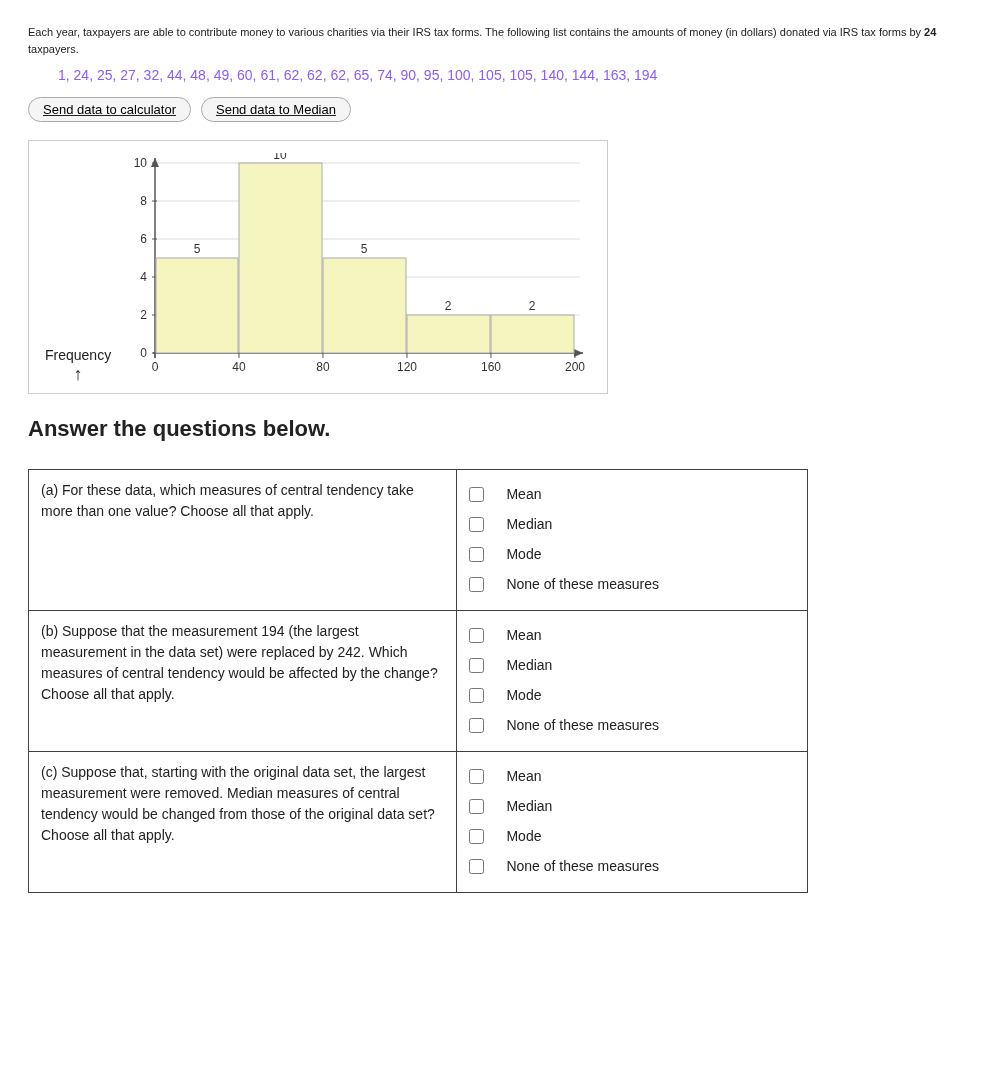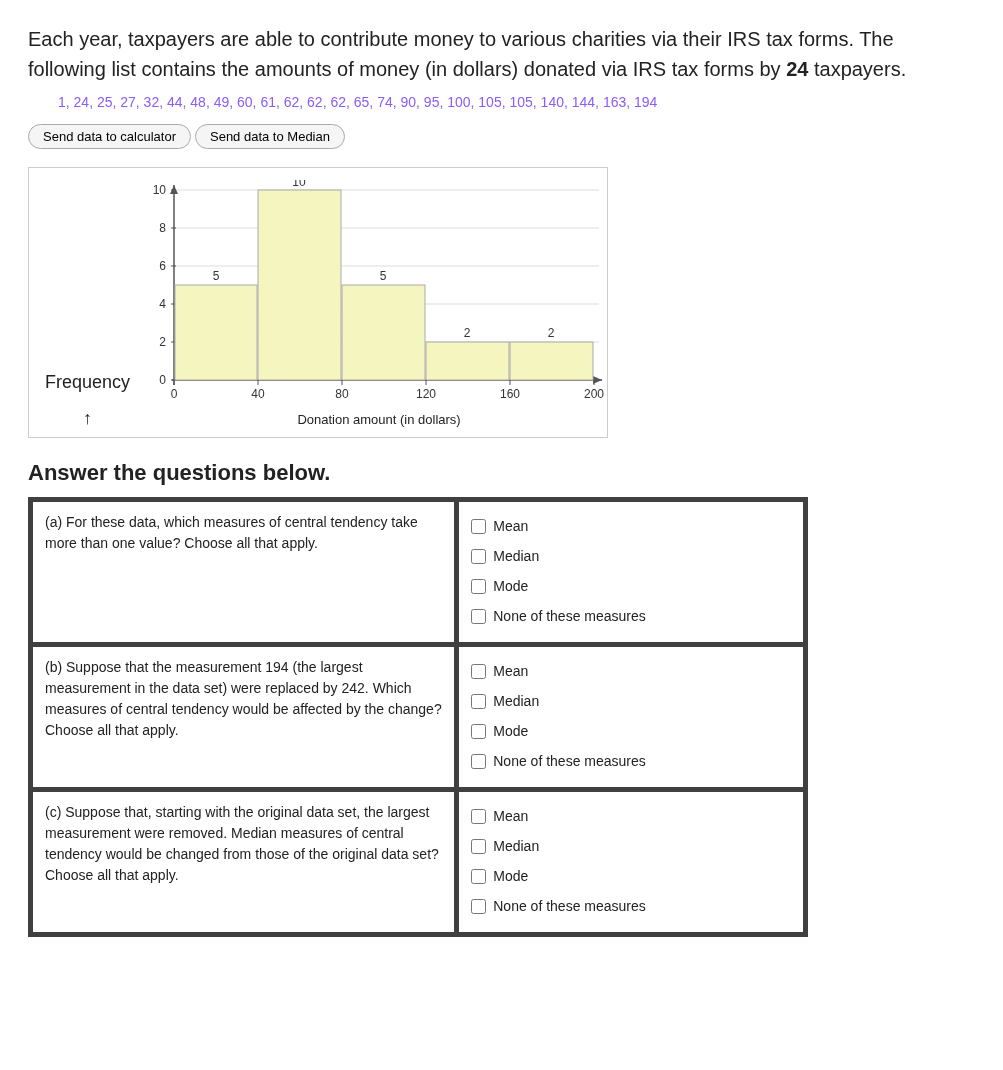--- a/index.html
+++ b/index.html
@@ -6,34 +6,35 @@
     body {
       font-family: Arial, sans-serif;
       font-size: 15px;
       background: #fff;
       color: #222;
       padding: 24px 28px;
       width: 1003px;
       min-height: 1070px;
     }
     .intro-text {
-      font-size: 20px;
+      font-size: 11px;
       line-height: 1.5;
       margin-bottom: 10px;
       max-width: 960px;
     }
     .data-list {
       font-size: 14px;
       margin: 10px 0 14px 30px;
       color: #8b5cf6;
     }
     .button-row {
       display: flex;
-      gap: 4px;
+      gap: 10px;
       margin-bottom: 18px;
+      text-decoration: underline;
     }
     .pill-btn {
       border: 1px solid #aaa;
       border-radius: 20px;
       background: #f5f5f5;
       padding: 4px 14px;
       font-size: 13px;
       cursor: pointer;
     }
     .chart-container {
@@ -53,45 +54,45 @@
       display: block;
     }
     .x-axis-label {
       text-align: center;
       font-size: 13px;
       margin-top: 2px;
     }
     .answer-section-title {
       font-size: 22px;
       font-weight: bold;
-      margin-bottom: 11px;
+      margin-bottom: 27px;
     }
     .questions-table {
       border-collapse: collapse;
       width: 100%;
       max-width: 780px;
     }
     .questions-table td {
-      border: 5px solid #404040;
+      border: 1px solid #404040;
       padding: 10px 12px;
       vertical-align: top;
       font-size: 14px;
     }
     .question-cell {
       width: 55%;
       line-height: 1.5;
     }
     .options-cell {
       width: 45%;
       line-height: 2;
     }
     .radio-option {
       display: flex;
       align-items: center;
-      gap: 7px;
+      gap: 22px;
       margin-bottom: 2px;
     }
     .radio-option input[type="checkbox"] {
       width: 15px;
       height: 15px;
       margin: 0;
     }
     .radio-option label {
       font-size: 14px;
     }
@@ -114,21 +115,21 @@
 <div class="button-row">
   <button class="pill-btn">Send data to calculator</button>
   <button class="pill-btn">Send data to Median</button>
 </div>
 
 
 <div class="chart-container">
   <div class="chart-area">
 
     <div style="display:flex;flex-direction:column;align-items:center;margin-right:4px;">
-      <span style="font-size:18px;margin-bottom:16px;">Frequency</span>
+      <span style="font-size:14px;margin-bottom:2px;">Frequency</span>
       <span style="font-size:18px;line-height:1;">↑</span>
     </div>
     <div style="flex:1;">
       <svg class="histogram" width="490" height="230">
 
         <line x1="40" y1="200" x2="465" y2="200" stroke="#aaa" stroke-width="1"></line>
         <line x1="40" y1="162" x2="465" y2="162" stroke="#ddd" stroke-width="1"></line>
         <line x1="40" y1="124" x2="465" y2="124" stroke="#ddd" stroke-width="1"></line>
         <line x1="40" y1="86" x2="465" y2="86" stroke="#ddd" stroke-width="1"></line>
         <line x1="40" y1="48" x2="465" y2="48" stroke="#ddd" stroke-width="1"></line>
@@ -178,21 +179,20 @@
         <text x="376" y="218" text-anchor="middle" font-size="12" fill="#333">160</text>
         <text x="460" y="218" text-anchor="middle" font-size="12" fill="#333">200</text>
 
         <line x1="40" y1="200" x2="40" y2="205" stroke="#555" stroke-width="1"></line>
         <line x1="124" y1="200" x2="124" y2="205" stroke="#555" stroke-width="1"></line>
         <line x1="208" y1="200" x2="208" y2="205" stroke="#555" stroke-width="1"></line>
         <line x1="292" y1="200" x2="292" y2="205" stroke="#555" stroke-width="1"></line>
         <line x1="376" y1="200" x2="376" y2="205" stroke="#555" stroke-width="1"></line>
         <line x1="460" y1="200" x2="460" y2="205" stroke="#555" stroke-width="1"></line>
       </svg>
-      <div class="x-axis-label">Donation amount (in dollars)</div>
     </div>
   </div>
 </div>
 
 <br>
 
 
 <h2 class="answer-section-title">Answer the questions below.</h2>
 
 <table class="questions-table">

